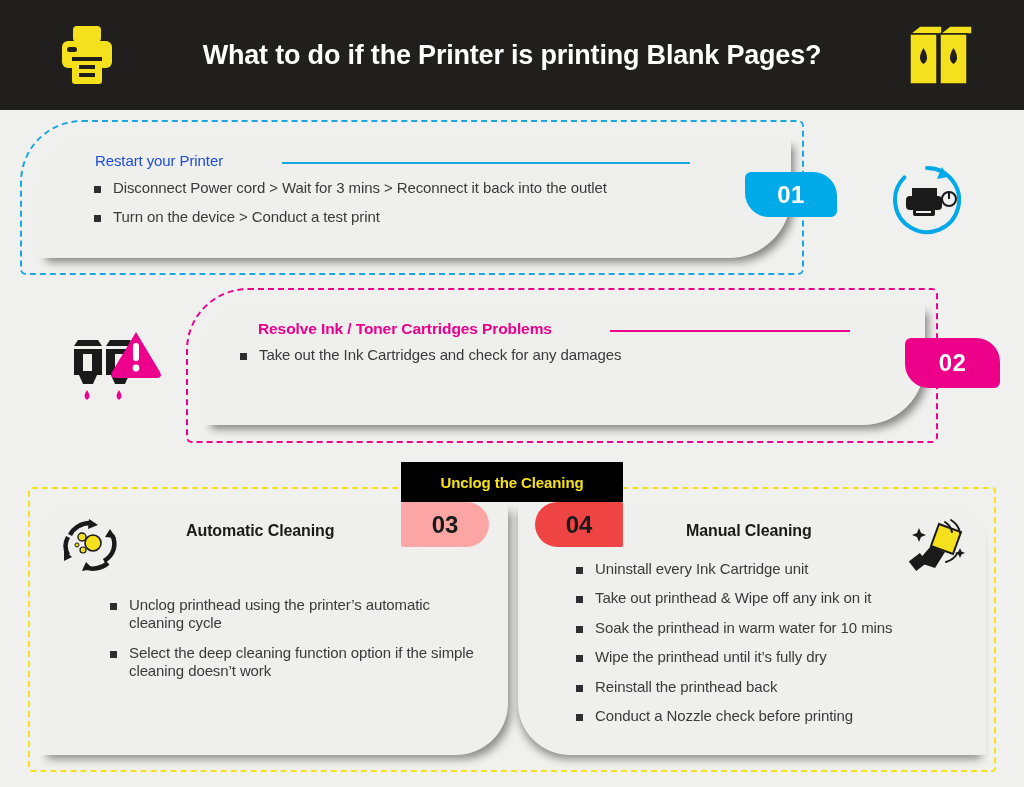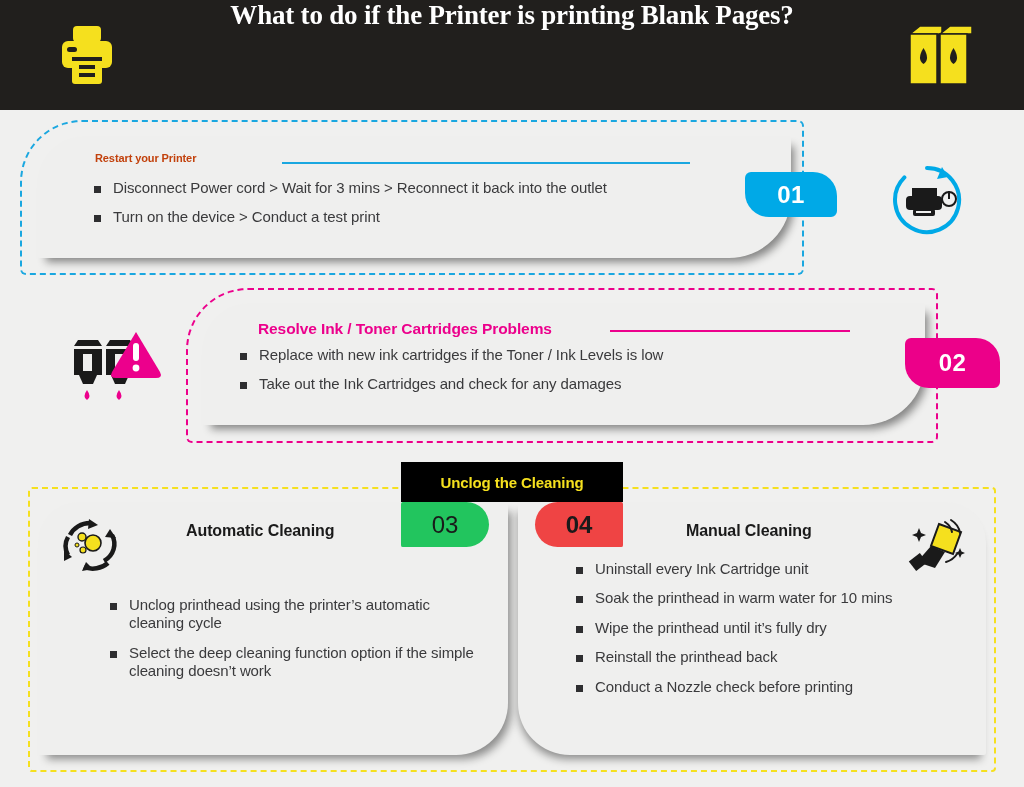--- a/index.html
+++ b/index.html
@@ -15,23 +15,22 @@
   }
 
   
   .header {
     position: absolute;
     left: 0; top: 0;
     width: 1024px;
     height: 110px;
     background: #211f1d;
     display: flex;
-    align-items: flex-start;
+    align-items: center;
     justify-content: center;
-    font-family: Liberation Serif, serif;
   }
   .header-title {
     color: #ffffff;
     font-size: 27px;
     font-weight: bold;
     letter-spacing: -0.2px;
     text-align: center;
   }
   .header-icon-left {
     position: absolute;
@@ -56,23 +55,23 @@
     position: absolute;
     left: 37px; top: 136px;
     width: 754px; height: 122px;
     background: #efefee;
     border-radius: 48px 2px 62px 2px;
     box-shadow: 6px 7px 9px -3px rgba(0,0,0,0.45);
   }
   .sec1-heading {
     position: absolute;
     left: 95px; top: 152px;
-    font-size: 11px;
-    font-weight: bold;
-    color: #c2410c;
+    font-size: 15px;
+    font-weight: normal;
+    color: #1d4ed8;
     letter-spacing: -0.1px;
   }
   .sec1-rule {
     position: absolute;
     left: 282px; top: 162px;
     width: 408px; height: 2px;
     background: #1aa7e0;
   }
   .sec1-list {
     position: absolute;
@@ -184,24 +183,24 @@
     width: 468px; height: 253px;
     background: #efefee;
     border-radius: 2px 40px 2px 52px;
     box-shadow: -2px 7px 9px -3px rgba(0,0,0,0.42);
   }
 
   .tab-03 {
     position: absolute;
     left: 401px; top: 502px;
     width: 88px; height: 45px;
-    background: #22c55e;
+    background: #fca5a5;
     border-radius: 2px 24px 24px 2px;
     display: flex; align-items: center; justify-content: center;
-    color: #1a1a1a; font-size: 24px; font-weight: normal;
+    color: #1a1a1a; font-size: 24px; font-weight: bold;
     z-index: 5;
   }
   .tab-04 {
     position: absolute;
     left: 535px; top: 502px;
     width: 88px; height: 45px;
     background: #ef4444;
     border-radius: 24px 2px 2px 24px;
     display: flex; align-items: center; justify-content: center;
     color: #1a1a1a; font-size: 24px; font-weight: bold;
@@ -315,21 +314,20 @@
     <circle cx="59" cy="36" r="7" fill="none" stroke="#1a1a1a" stroke-width="2"></circle>
     <line x1="59" y1="28" x2="59" y2="36" stroke="#1a1a1a" stroke-width="2"></line>
   </svg>
 </span>
 
 <div class="sec2-dash"></div>
 <div class="sec2-card"></div>
 <div class="sec2-heading">Resolve Ink / Toner Cartridges Problems</div>
 <div class="sec2-rule"></div>
 <ul class="bullets sec2-list">
-  <li>Replace with new ink cartridges if the Toner / Ink Levels is low</li>
   <li>Take out the Ink Cartridges and check for any damages</li>
 </ul>
 <div class="tab tab-02">02</div>
 
 <span class="sec2-icon">
   <svg viewBox="0 0 108 90" width="108" height="90" aria-hidden="true">
     <polygon points="18,18 22,12 42,12 46,18" fill="#1a1a1a"></polygon>
     <rect x="18" y="21" width="28" height="26" fill="#1a1a1a"></rect>
     <rect x="27" y="26" width="9" height="17" fill="#efefee"></rect>
     <polygon points="23,47 41,47 37,56 27,56" fill="#1a1a1a"></polygon>
@@ -389,17 +387,18 @@
   </svg>
 </span>
 
 <ul class="bullets list3">
   <li>Unclog printhead using the printer’s automatic cleaning cycle</li>
   <li>Select the deep cleaning function option if the simple cleaning doesn’t work</li>
 </ul>
 
 <ul class="bullets list4">
   <li>Uninstall every Ink Cartridge unit</li>
+  <li>Take out printhead &amp; Wipe off any ink on it</li>
   <li>Soak the printhead in warm water for 10 mins</li>
   <li>Wipe the printhead until it’s fully dry</li>
   <li>Reinstall the printhead back</li>
   <li>Conduct a Nozzle check before printing</li>
 </ul>
 
 </body></html>

